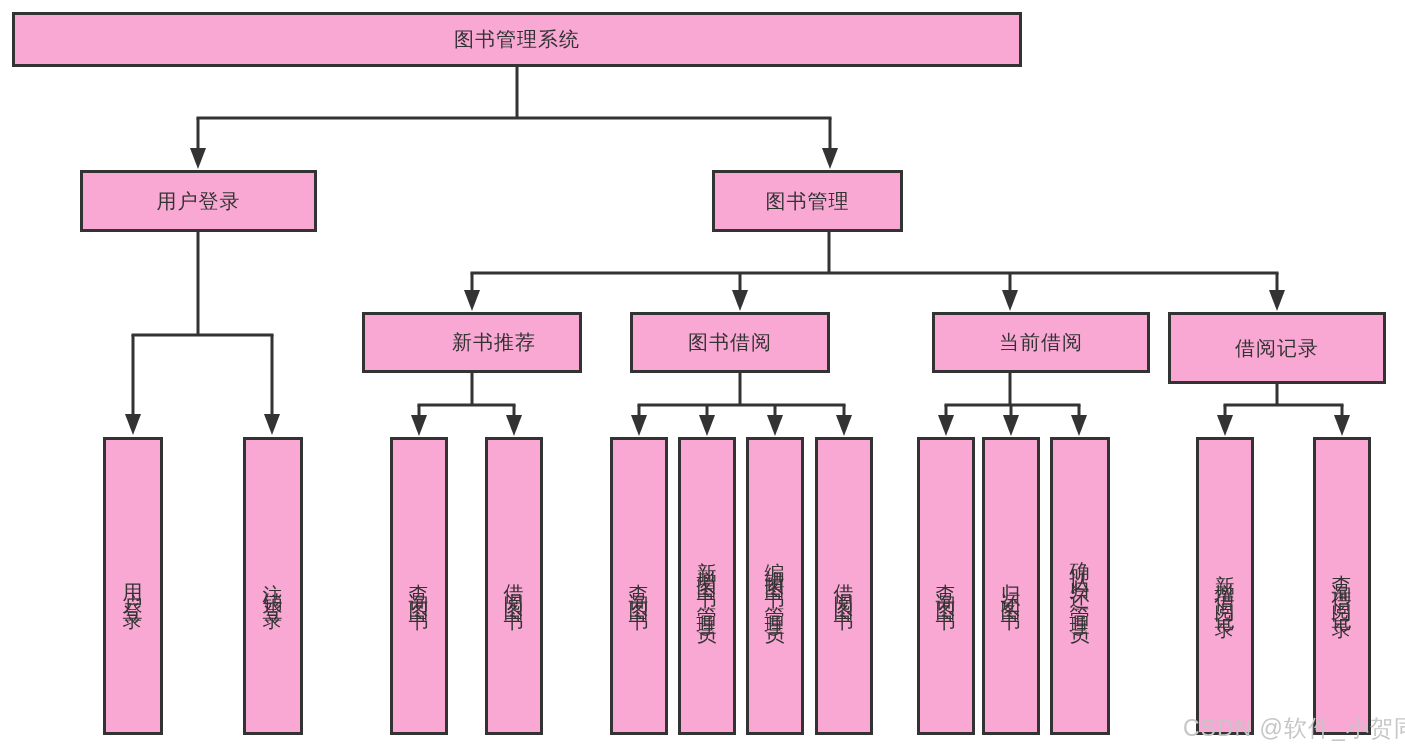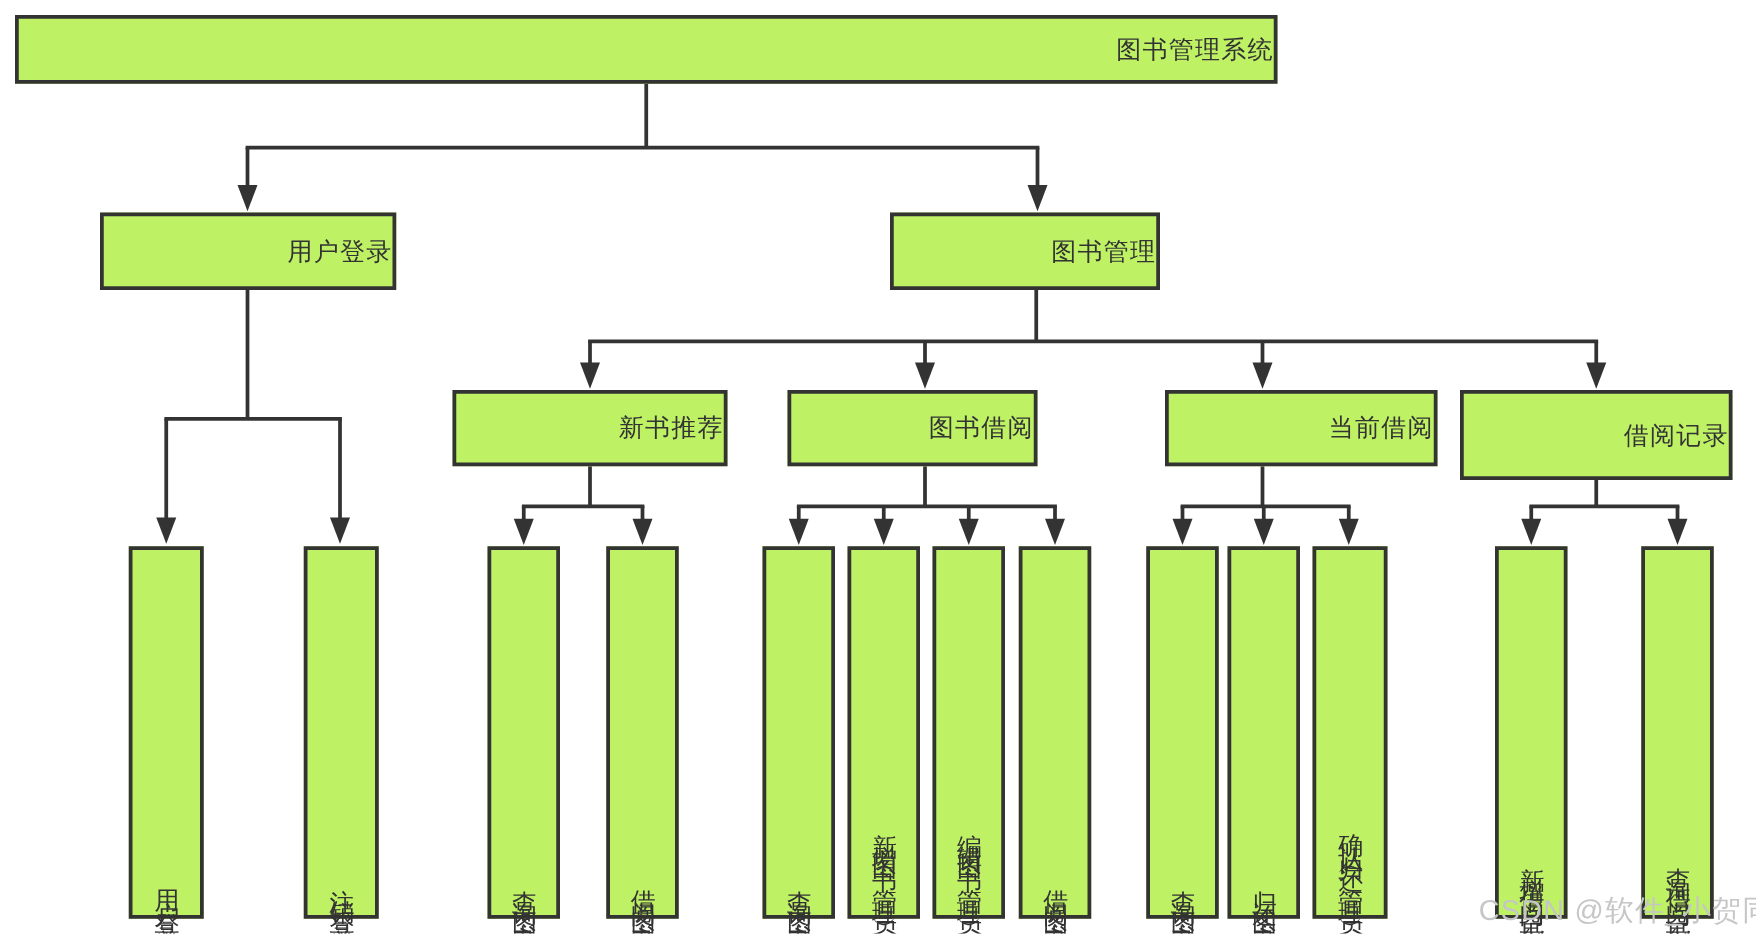--- a/index.html
+++ b/index.html
@@ -8,23 +8,23 @@
     position:relative;
     width:1405px; height:747px;
     background:#ffffff;
     font-family:"Liberation Sans","DejaVu Sans",sans-serif;
     overflow:hidden;
   }
   .connectors { position:absolute; left:0; top:0; width:1405px; height:747px; z-index:1; }
   .node {
     position:absolute;
     border:3px solid #333333;
-    background:#bef264;
+    background:#f9a8d4;
     color:#333333;
-    display:flex; align-items:center; justify-content:flex-end;
+    display:flex; align-items:center; justify-content:center;
     font-size:20px;
     z-index:2;
     letter-spacing:1px;
     font-family:Liberation Serif, serif;
   }
   .node.vertical {
     writing-mode:vertical-rl;
     text-orientation:mixed;
     letter-spacing:9px;
     line-height:1;
@@ -98,21 +98,21 @@
       <line x1="1342" y1="405" x2="1342" y2="417" stroke="#333333" stroke-width="3"></line>
       <polygon points="1334,415 1350,415 1342,436" fill="#333333"></polygon>
     </svg>
   <div id="nodes">
       <div class="node" style="left: 12px; top: 12px; width: 1010px; height: 55px;">
         <span class="lbl">图书管理系统</span>
       </div>
       <div class="node" style="left: 80px; top: 170px; width: 237px; height: 62px;">
         <span class="lbl">用户登录</span>
       </div>
-      <div class="node" style="left: 712px; top: 170px; width: 216px; height: 62px;">
+      <div class="node" style="left: 712px; top: 170px; width: 191px; height: 62px;">
         <span class="lbl">图书管理</span>
       </div>
       <div class="node" style="left: 362px; top: 312px; width: 220px; height: 61px; padding-left: 44px;">
         <span class="lbl">新书推荐</span>
       </div>
       <div class="node" style="left: 630px; top: 312px; width: 200px; height: 61px;">
         <span class="lbl">图书借阅</span>
       </div>
       <div class="node" style="left: 932px; top: 312px; width: 218px; height: 61px;">
         <span class="lbl">当前借阅</span>

